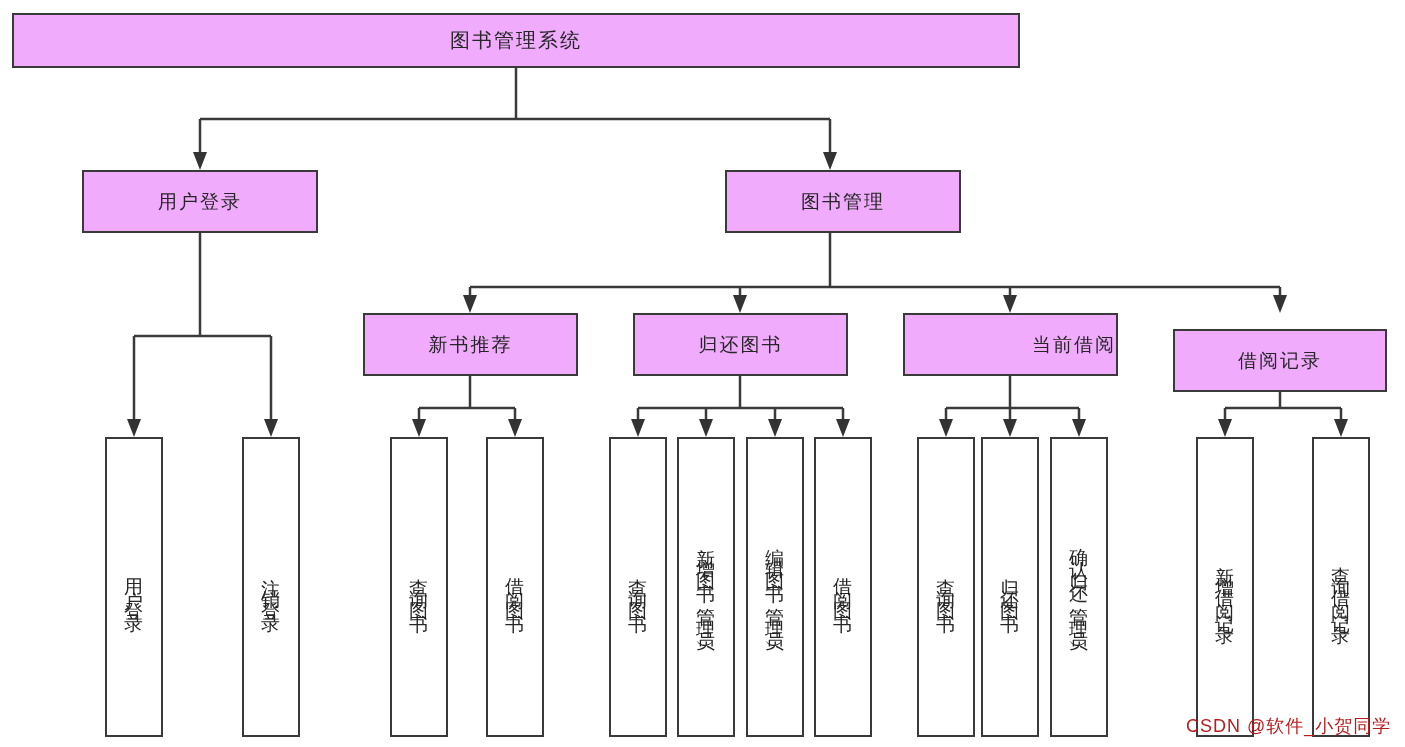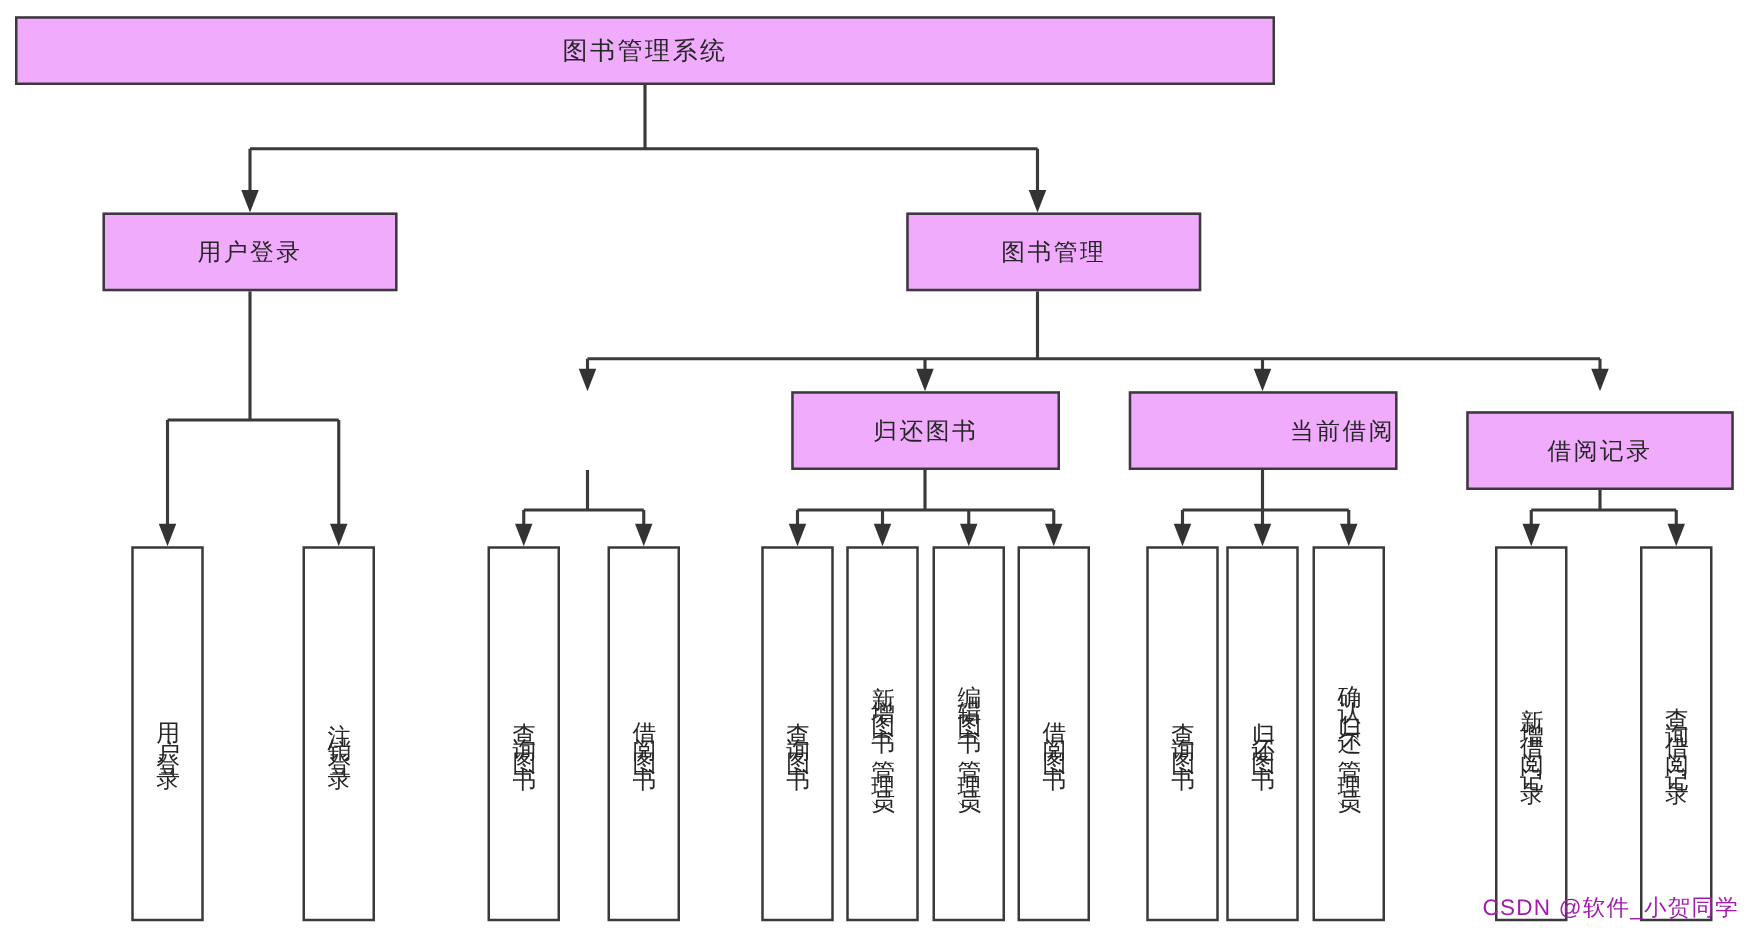--- a/index.html
+++ b/index.html
@@ -43,21 +43,21 @@
     color: #262626;
     line-height: 1;
   }
   .title { font-size: 20px; }
   .watermark {
     position: absolute;
     left: 1186px;
     top: 714px;
     font-size: 18px;
     letter-spacing: 1px;
-    color: #a21caf;
+    color: #b91c1c;
     white-space: nowrap;
   }
 </style>
 </head>
 <body>
 
 <div id="stage">
 
   <svg id="wires" viewBox="0 0 1405 747" xmlns="http://www.w3.org/2000/svg" aria-hidden="true">
     <path fill="none" stroke="#3a3a3a" stroke-width="2.5" d="
@@ -88,20 +88,23 @@
     <span>图书管理系统</span>
   </div>
 
   <div class="hnode" style="left:82px; top:170px; width:236px; height:63px;">
     <span>用户登录</span>
   </div>
   <div class="hnode" style="left:712px; top:170px; width:236px; height:63px;margin-left:13px;">
     <span>图书管理</span>
   </div>
 
+  <div class="hnode" style="left:363px; top:313px; width:215px; height:63px;">
+    <span>新书推荐</span>
+  </div>
   <div class="hnode" style="left:633px; top:313px; width:215px; height:63px;">
     <span>归还图书</span>
   </div>
   <div class="hnode" style="left:903px; top:313px; width:215px; height:63px;justify-content:flex-end;">
     <span>当前借阅</span>
   </div>
   <div class="hnode" style="left:1173px; top:329px; width:214px; height:63px;">
     <span>借阅记录</span>
   </div>
 

